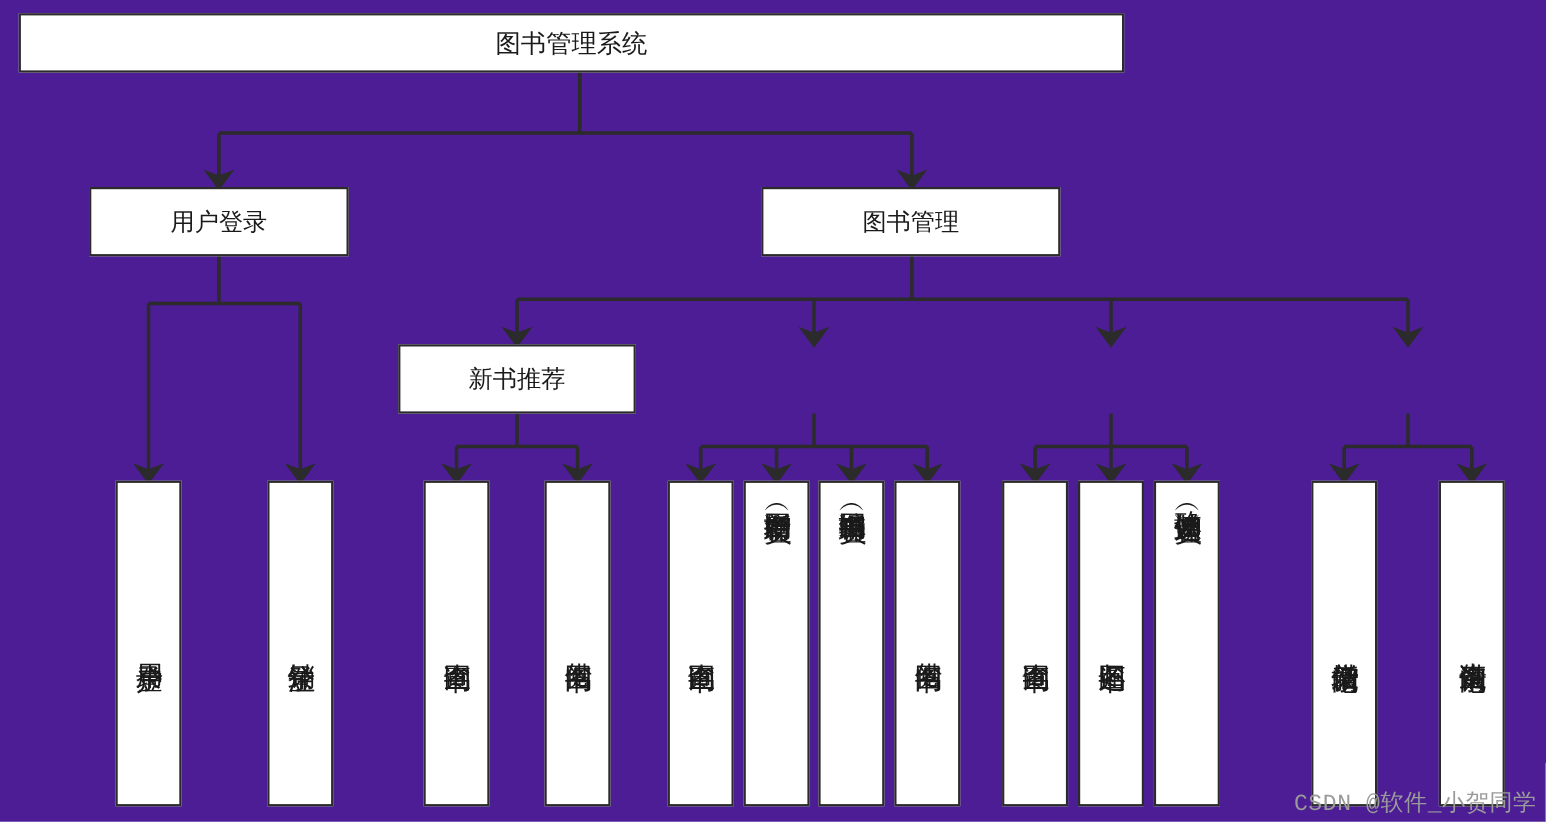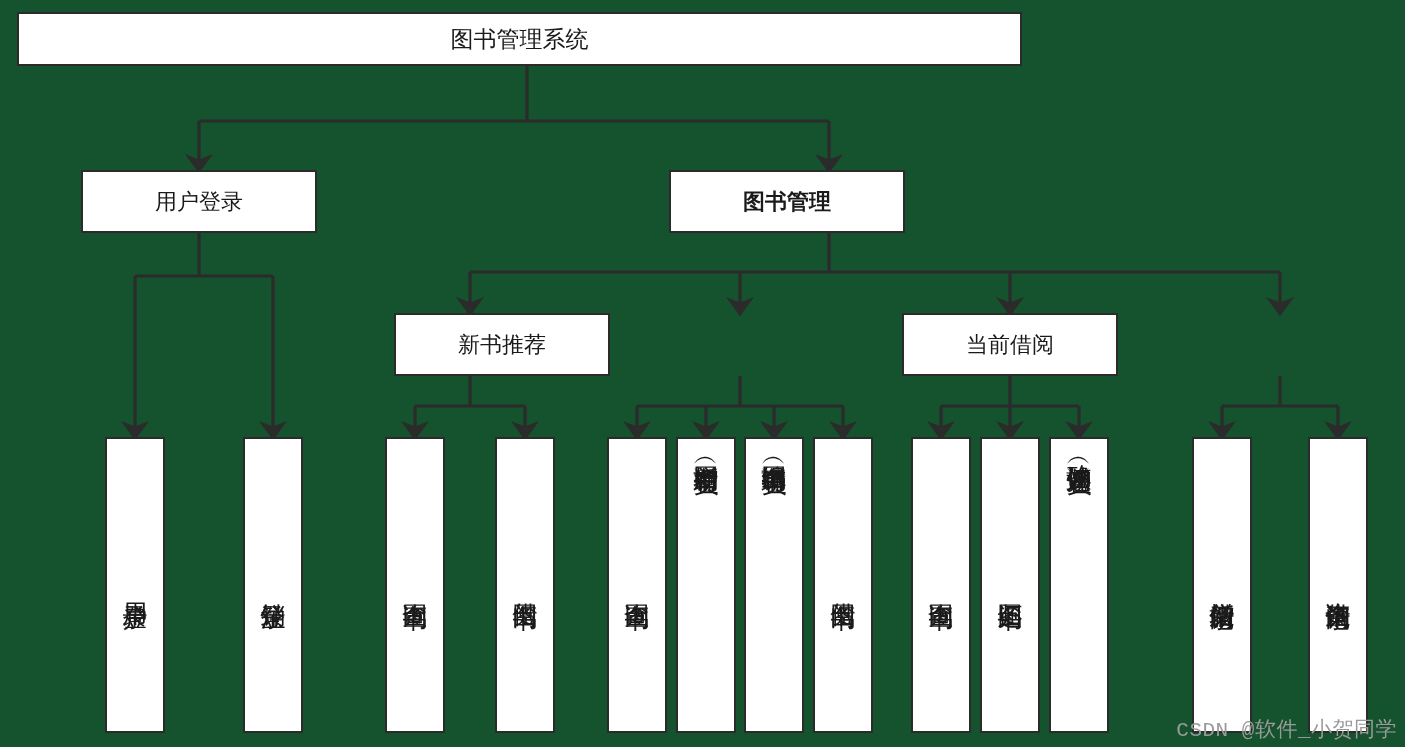--- a/index.html
+++ b/index.html
@@ -12,21 +12,21 @@
     width: 1405px;
     height: 747px;
     font-family: "Liberation Sans", "DejaVu Sans", sans-serif;
     overflow: hidden;
     position: relative;
   }
   #diagram-root {
     position: relative;
     width: 1405px;
     height: 747px;
-    background: #14532d;
+    background: #4c1d95;
   }
   svg.diagram-canvas {
     position: absolute;
     left: 0;
     top: 0;
     width: 1405px;
     height: 747px;
   }
   
   .node-box {
@@ -164,32 +164,29 @@
   </svg>
 
   <div class="node-box node-h node-root" style="left:17px; top:12px; width:1005px; height:54px;">
     <span class="node-label">图书管理系统</span>
   </div>
 
   <div class="node-box node-h" style="left:81px; top:170px; width:236px; height:63px;">
     <span class="node-label">用户登录</span>
   </div>
 
-  <div class="node-box node-h" style="left:669px; top:170px; width:236px; height:63px;font-weight:bold;">
+  <div class="node-box node-h" style="left:692px; top:170px; width:272px; height:63px;">
     <span class="node-label">图书管理</span>
   </div>
 
-  <div class="node-box node-h" style="left:362px; top:313px; width:216px; height:63px;margin-left:32px;">
+  <div class="node-box node-h" style="left:362px; top:313px; width:216px; height:63px;">
     <span class="node-label">新书推荐</span>
   </div>
 
 
-  <div class="node-box node-h" style="left:902px; top:313px; width:216px; height:63px;">
-    <span class="node-label">当前借阅</span>
-  </div>
 
 
   <div class="node-box node-v" style="left:105px; top:437px; width:60px; height:296px;">
     <div class="leaf-inner">
       <span class="node-label">用户登录</span>
     </div>
   </div>
 
   <div class="node-box node-v" style="left:243px; top:437px; width:60px; height:296px;">
     <div class="leaf-inner">

